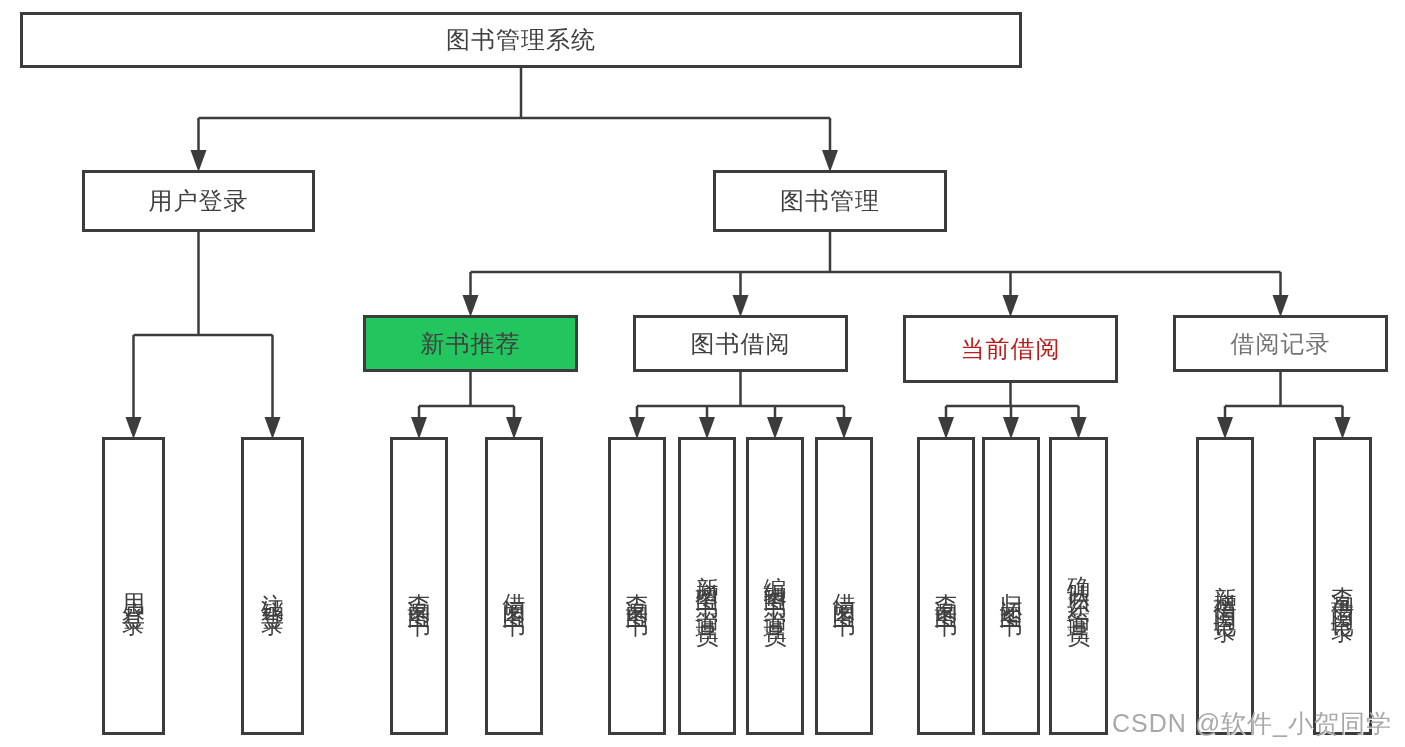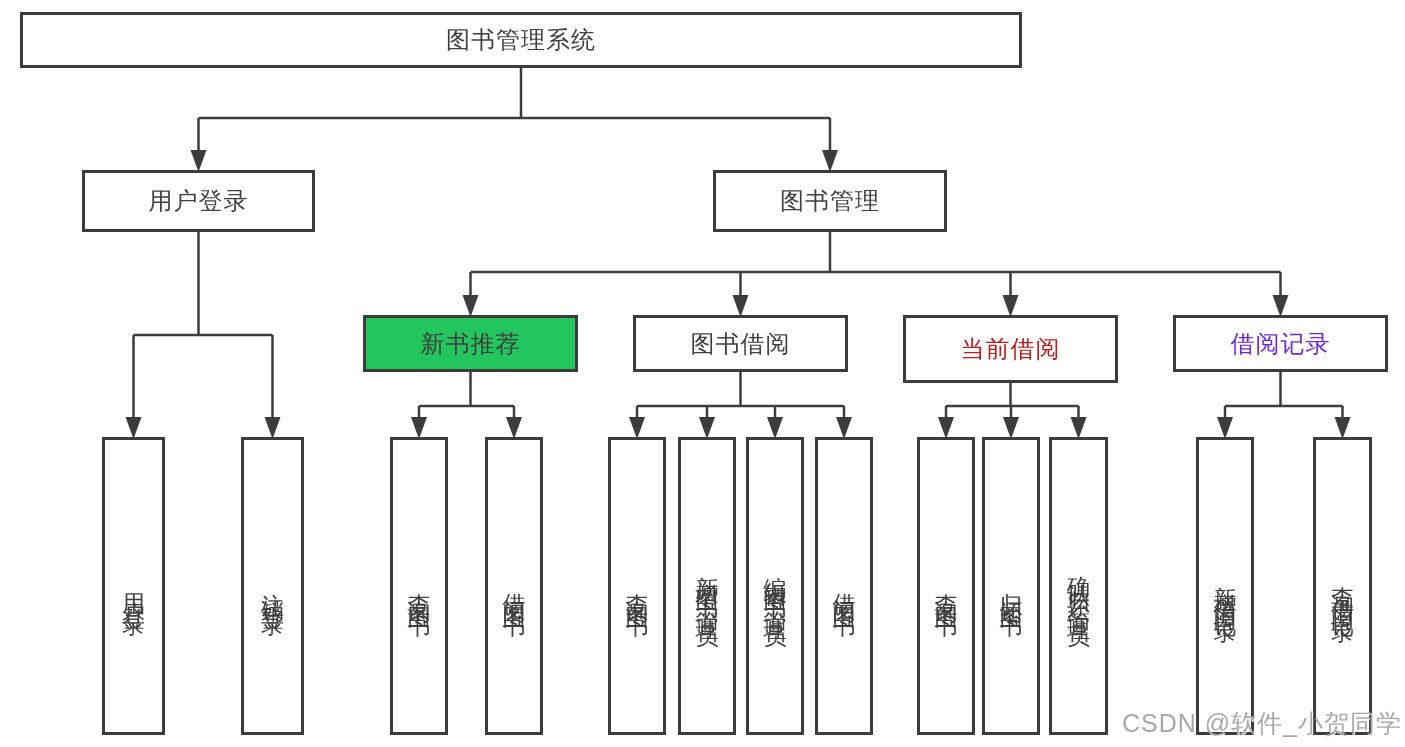--- a/index.html
+++ b/index.html
@@ -32,21 +32,21 @@
   .node.v {
     writing-mode: vertical-rl;
     font-size: 23px;
     letter-spacing: 7px;
     line-height: 1;
     padding-top: 6px;
   }
   .node .lbl { white-space: nowrap; }
   #watermark {
     position: absolute;
-    right: 3px;
+    right: 13px;
     top: 707px;
     z-index: 5;
     font-size: 25px;
     letter-spacing: 1px;
     color: rgba(163,163,163,0.95);
     text-shadow: 1px 1px 0 rgba(255,255,255,0.85);
     white-space: nowrap;
   }
 </style>
 </head>
@@ -119,21 +119,21 @@
     </div>
     <div class="node h" style="left: 363px; top: 315px; width: 215px; height: 57px; border-color: rgb(60, 60, 60); background: #22c55e; color: rgb(63, 63, 63);">
       <span class="lbl">新书推荐</span>
     </div>
     <div class="node h" style="left: 633px; top: 315px; width: 215px; height: 57px; border-color: rgb(60, 60, 60); background: rgb(255, 255, 255); color: rgb(63, 63, 63);">
       <span class="lbl">图书借阅</span>
     </div>
     <div class="node h" style="left: 903px; top: 315px; width: 215px; height: 68px; border-color: rgb(60, 60, 60); background: rgb(255, 255, 255); color: #b91c1c;">
       <span class="lbl">当前借阅</span>
     </div>
-    <div class="node h" style="left: 1173px; top: 315px; width: 215px; height: 57px; border-color: rgb(60, 60, 60); background: rgb(255, 255, 255); color: #6d28d9;">
+    <div class="node h" style="left: 1173px; top: 315px; width: 215px; height: 57px; border-color: rgb(60, 60, 60); background: rgb(255, 255, 255); color: #737373;">
       <span class="lbl">借阅记录</span>
     </div>
     <div class="node v" style="left: 102px; top: 437px; width: 63px; height: 298px; border-color: rgb(60, 60, 60); background: rgb(255, 255, 255); color: rgb(63, 63, 63);">
       <span class="lbl">用户登录</span>
     </div>
     <div class="node v" style="left: 241px; top: 437px; width: 63px; height: 298px; border-color: rgb(60, 60, 60); background: rgb(255, 255, 255); color: rgb(63, 63, 63);">
       <span class="lbl">注销登录</span>
     </div>
     <div class="node v" style="left: 390px; top: 437px; width: 58px; height: 298px; border-color: rgb(60, 60, 60); background: rgb(255, 255, 255); color: rgb(63, 63, 63);">
       <span class="lbl">查询图书</span>

